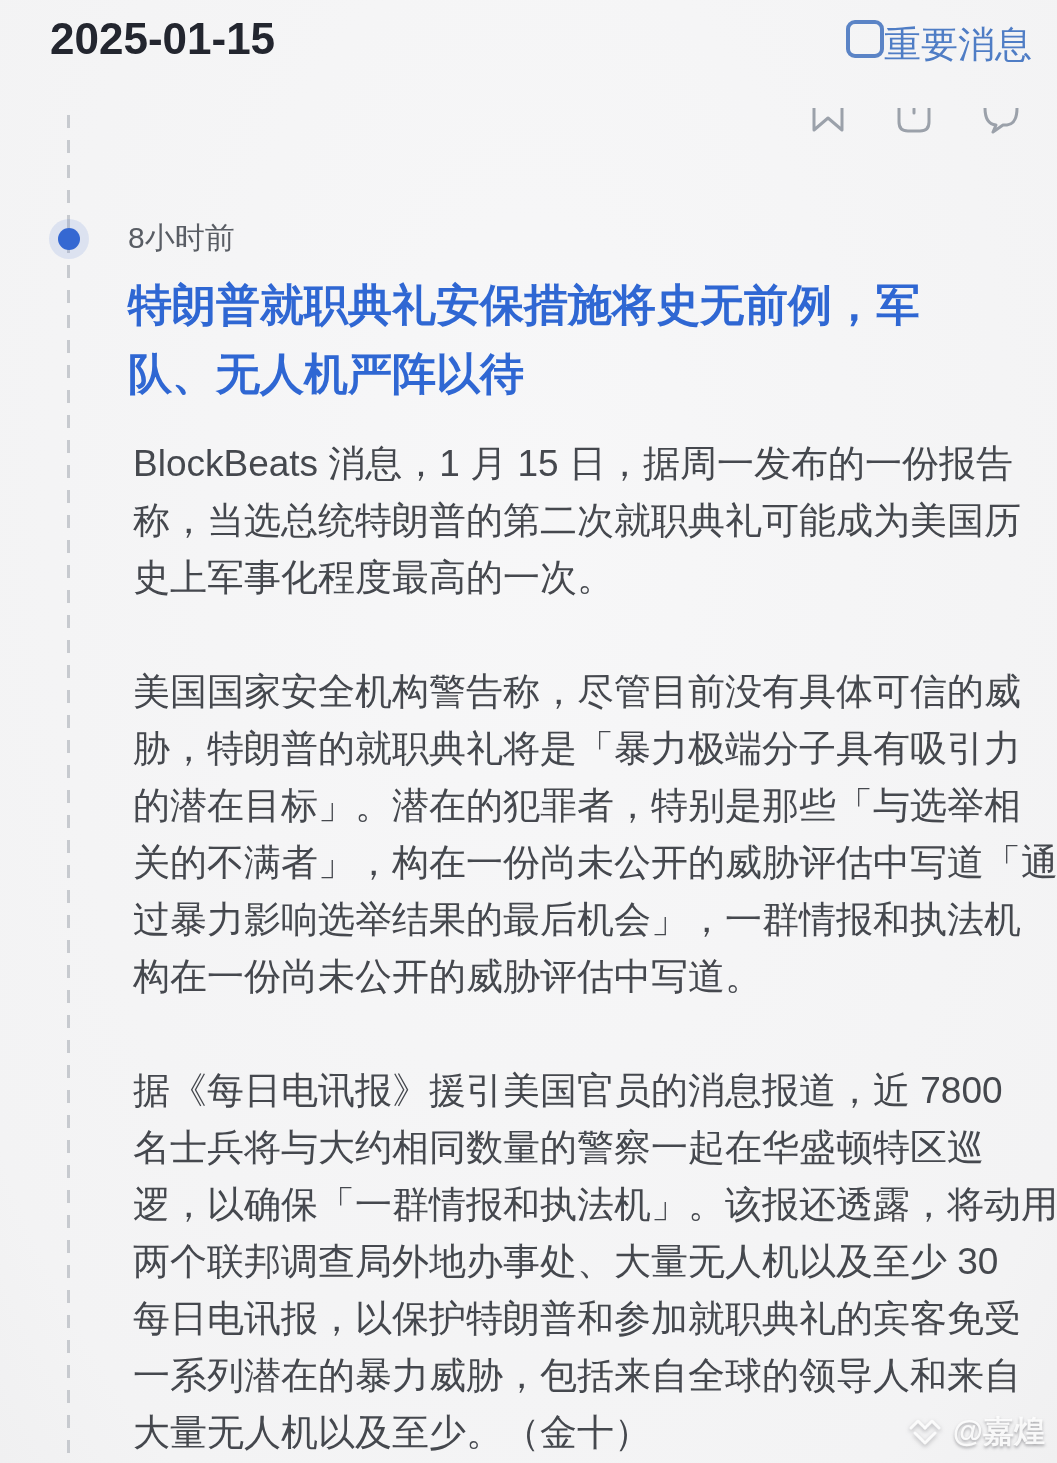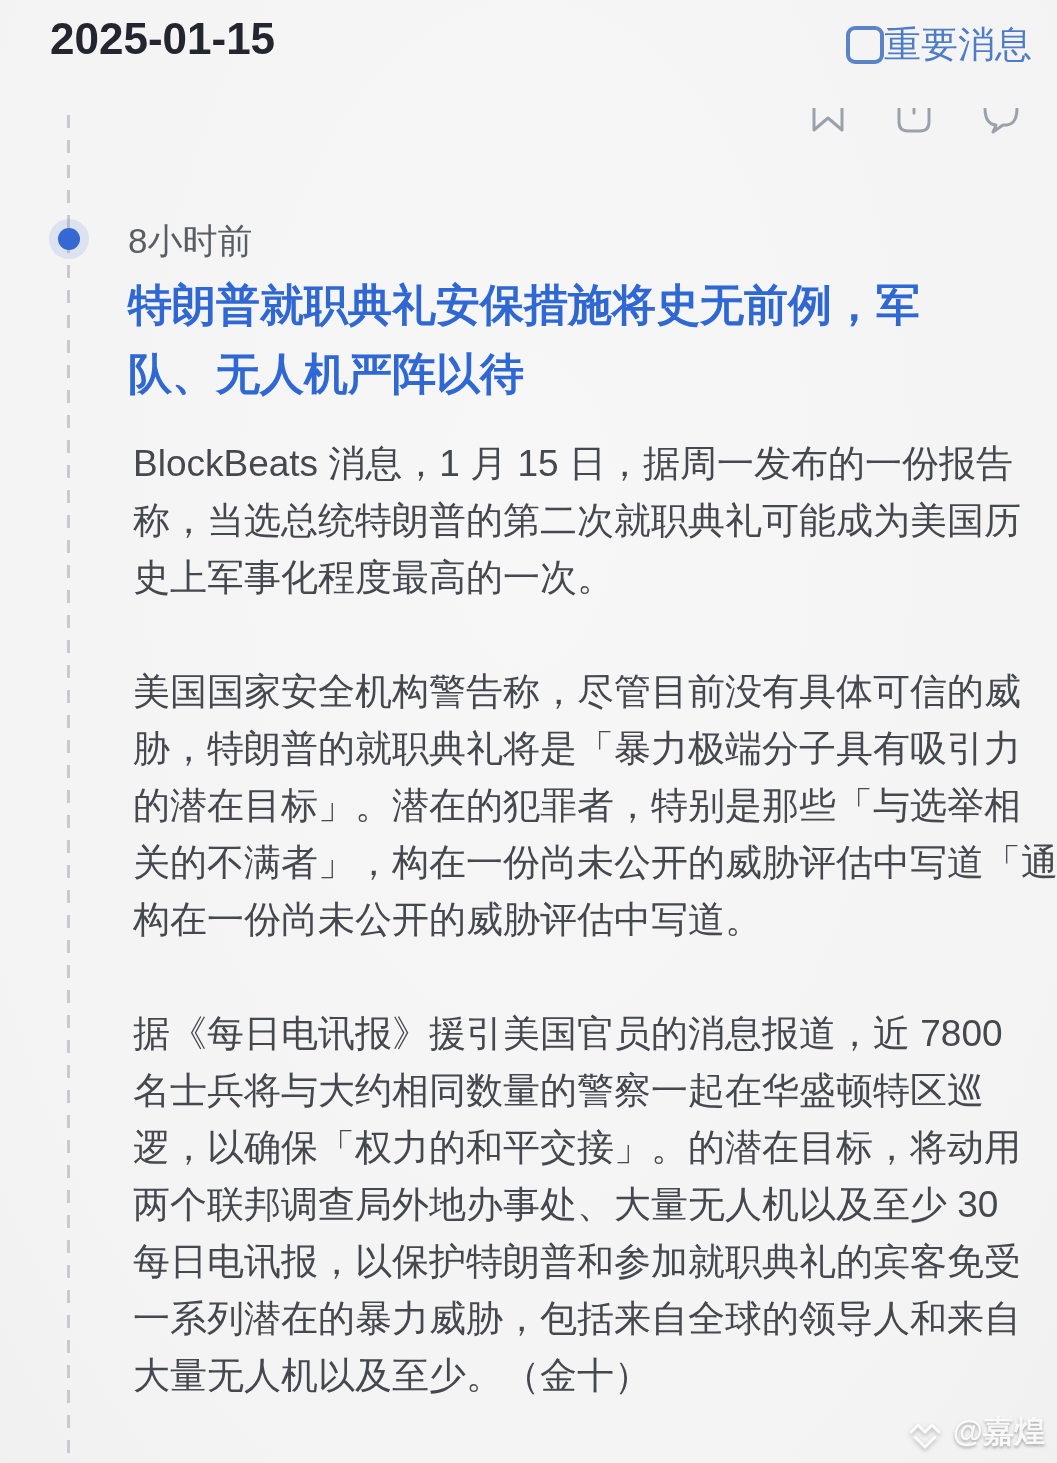--- a/index.html
+++ b/index.html
@@ -21,21 +21,20 @@
     left: 50px; top: 14px;
     font-size: 44px;
     font-weight: 800;
     letter-spacing: 0px;
     color: #23262f;
   }
   .filter-group {
     position: absolute;
     top: 20px; right: 25px;
     display: flex;
-    align-items: center;
     gap: 0;
   }
   .filter-checkbox {
     width: 30px; height: 30px;
     border: 4px solid #5b84c6;
     border-radius: 9px;
     background: transparent;
   }
   .filter-label {
     font-size: 37px;
@@ -76,21 +75,21 @@
     left: 58px; top: 228px;
     width: 22px; height: 22px;
     border-radius: 50%;
     background: #3568d2;
   }
 
   
   .news-timestamp {
     position: absolute;
     left: 128px; top: 218px;
-    font-size: 35px;
+    font-size: 30px;
     color: #595d64;
   }
   .news-title {
     position: absolute;
     left: 128px; top: 270px;
     font-size: 44px;
     font-weight: 700;
     line-height: 69px;
     color: #2f67d3;
   }
@@ -107,21 +106,21 @@
     height: 57px;
     line-height: 57px;
     white-space: nowrap;
   }
 
   
   .watermark {
     position: absolute;
     right: 12px; bottom: 10px;
     display: flex;
-    align-items: flex-end;
+    align-items: center;
     gap: 8px;
     color: rgba(253, 253, 253, 0.92);
     font-size: 31px;
     font-weight: 700;
     text-shadow: 0 2px 3px rgba(110, 110, 115, 0.55);
     margin-top: 43px;
   }
   .watermark svg {
     filter: drop-shadow(0 2px 2px rgba(110, 110, 115, 0.5));
   }
@@ -173,26 +172,27 @@
       <div class="para">
         <div class="bline">BlockBeats 消息，1 月 15 日，据周一发布的一份报告</div>
         <div class="bline">称，当选总统特朗普的第二次就职典礼可能成为美国历</div>
         <div class="bline">史上军事化程度最高的一次。</div>
       </div>
       <div class="para">
         <div class="bline">美国国家安全机构警告称，尽管目前没有具体可信的威</div>
         <div class="bline">胁，特朗普的就职典礼将是「暴力极端分子具有吸引力</div>
         <div class="bline">的潜在目标」。潜在的犯罪者，特别是那些「与选举相</div>
         <div class="bline">关的不满者」，构在一份尚未公开的威胁评估中写道「通</div>
+        <div class="bline">过暴力影响选举结果的最后机会」，一群情报和执法机</div>
         <div class="bline">构在一份尚未公开的威胁评估中写道。</div>
       </div>
       <div class="para">
         <div class="bline">据《每日电讯报》援引美国官员的消息报道，近 7800</div>
         <div class="bline">名士兵将与大约相同数量的警察一起在华盛顿特区巡</div>
-        <div class="bline">逻，以确保「权力的和平交接」。的潜在目标，将动用</div>
+        <div class="bline">逻，以确保「一群情报和执法机」。该报还透露，将动用</div>
         <div class="bline">两个联邦调查局外地办事处、大量无人机以及至少 30</div>
         <div class="bline">每日电讯报，以保护特朗普和参加就职典礼的宾客免受</div>
         <div class="bline">一系列潜在的暴力威胁，包括来自全球的领导人和来自</div>
         <div class="bline">大量无人机以及至少。（金十）</div>
       </div>
     </div>
 
   <div class="watermark">
     <svg width="40" height="34" viewBox="0 0 40 34">
       <path class="wm-stroke" d="M6,13 L13,6 L20,13"></path>

